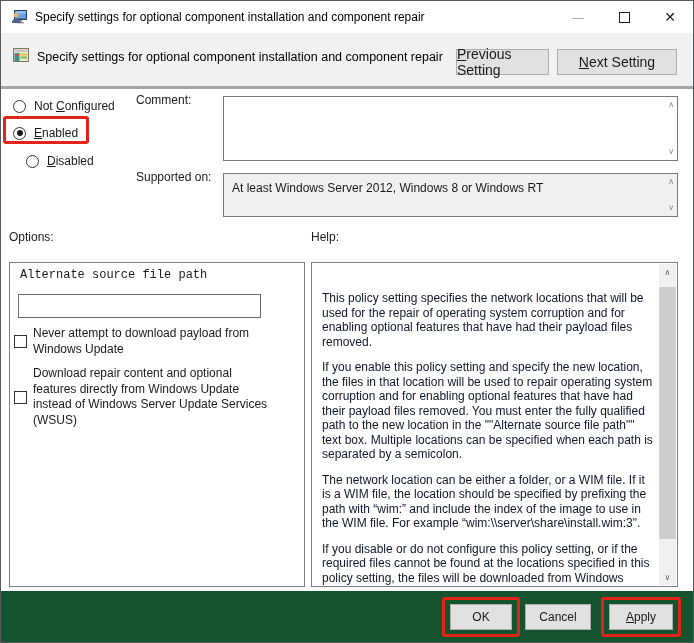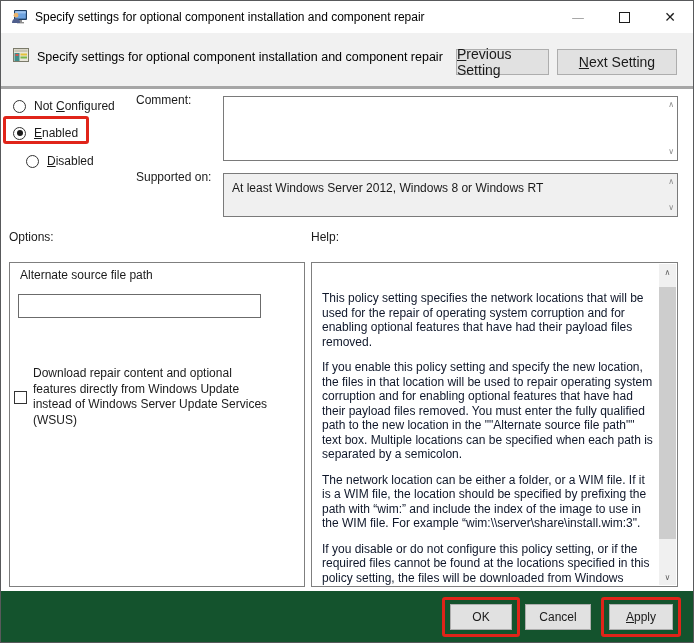--- a/index.html
+++ b/index.html
@@ -44,21 +44,21 @@
   .comment-box { position:absolute; left:222px; top:95px; width:455px; height:65px; background:#fff; border:1px solid #7a7a7a; }
   .supported-box { position:absolute; left:222px; top:172px; width:455px; height:44px; background:#f0f0f0; border:1px solid #7a7a7a; padding:7px 24px 0 8px; }
   .chev { position:absolute; right:3px; font-size:8px; color:#8b8b8b; line-height:1; font-family:"DejaVu Sans",sans-serif; }
   .chev.up { top:4px; } .chev.dn { bottom:4px; }
 
   
   .section-label { position:absolute; top:229px; font-size:12px; }
   .options-panel { position:absolute; left:8px; top:261px; width:296px; height:325px; background:#fff; border:1px solid #7f7f7f; }
   .help-panel { position:absolute; left:310px; top:261px; width:367px; height:325px; background:#fff; border:1px solid #7f7f7f; overflow:hidden; }
 
-  .alt-label { position:absolute; left:10px; top:5px; }
+  .alt-label { position:absolute; left:10px; top:5px;font-family:Liberation Mono, monospace; }
   .alt-input { position:absolute; left:8px; top:31px; width:243px; height:24px; border:1px solid #6b6b6b; background:#fff;
                font-family:"Liberation Sans",sans-serif; font-size:12px; padding:0 4px; }
   .cb-row { position:absolute; left:4px; display:flex; align-items:center; gap:6px; }
   .checkbox { width:13px; height:13px; border:1px solid #333; background:#fff; flex:0 0 auto; }
   .cb-label { line-height:1.3; }
 
   
   .help-text { position:absolute; left:10px; top:28px; width:332px; font-size:12px; line-height:14.5px; color:#0f172a; }
   .help-text p { margin:0 0 11px 0; }
 
@@ -154,20 +154,24 @@
     <span class="chev up">∧</span>
     <span class="chev dn">∨</span>
   </div>
 
   <span class="section-label" style="left:8px;">Options:</span>
   <span class="section-label" style="left:310px;">Help:</span>
 
   <div class="options-panel">
     <span class="alt-label">Alternate source file path</span>
     <input class="alt-input" type="text" value="" style="">
+    <div class="cb-row" style="top:63px;">
+      <span class="checkbox"></span>
+      <span class="cb-label" style="width:235px;">Never attempt to download payload from Windows Update</span>
+    </div>
     <div class="cb-row" style="top:103px;">
       <span class="checkbox"></span>
       <span class="cb-label" style="width:245px;">Download repair content and optional features directly from Windows Update instead of Windows Server Update Services (WSUS)</span>
     </div>
   </div>
 
   <div class="help-panel">
     <div class="help-text">
       <p>This policy setting specifies the network locations that will be used for the repair of operating system corruption and for enabling optional features that have had their payload files removed.</p>
       <p>If you enable this policy setting and specify the new location, the files in that location will be used to repair operating system corruption and for enabling optional features that have had their payload files removed. You must enter the fully qualified path to the new location in the ""Alternate source file path"" text box. Multiple locations can be specified when each path is separated by a semicolon.</p>

